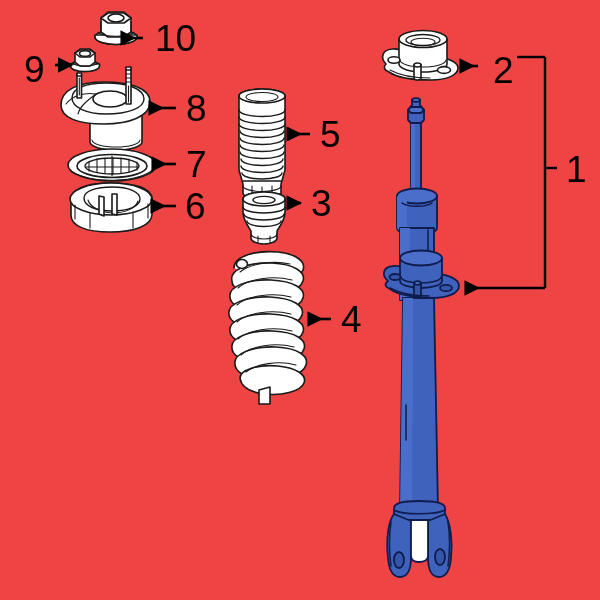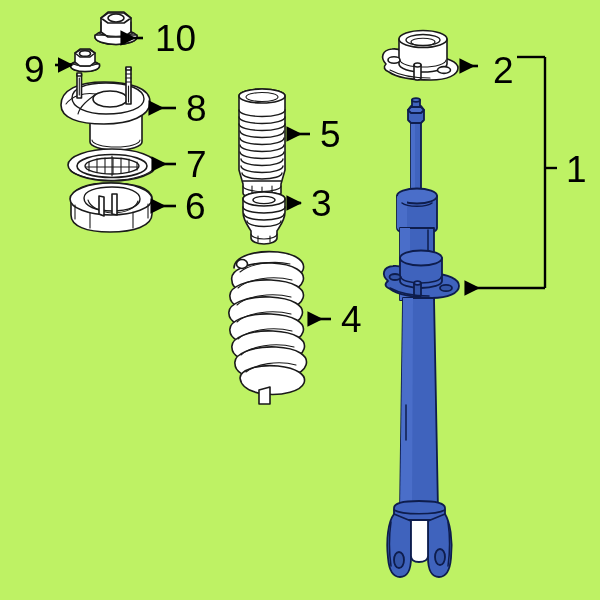--- a/index.html
+++ b/index.html
@@ -8,21 +8,21 @@
     padding: 0;
     background: #ffffff;
   }
   body {
     font-family: "Liberation Sans", sans-serif;
   }
   #diagram-root {
     position: relative;
     width: 600px;
     height: 600px;
-    background: #bef264;
+    background: #ef4444;
     overflow: hidden;
   }
   #diagram-svg {
     position: absolute;
     left: 0;
     top: 0;
     width: 600px;
     height: 600px;
     display: block;
   }

